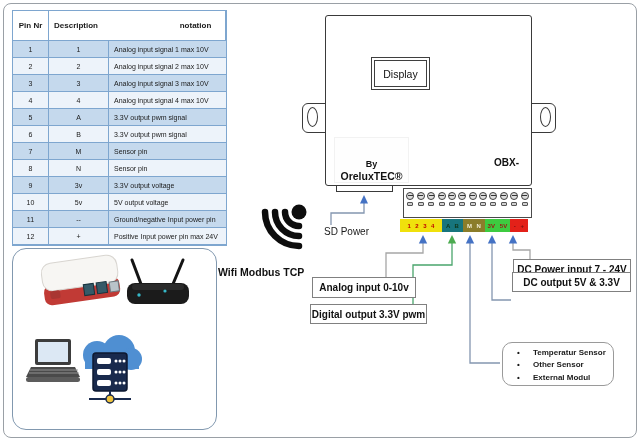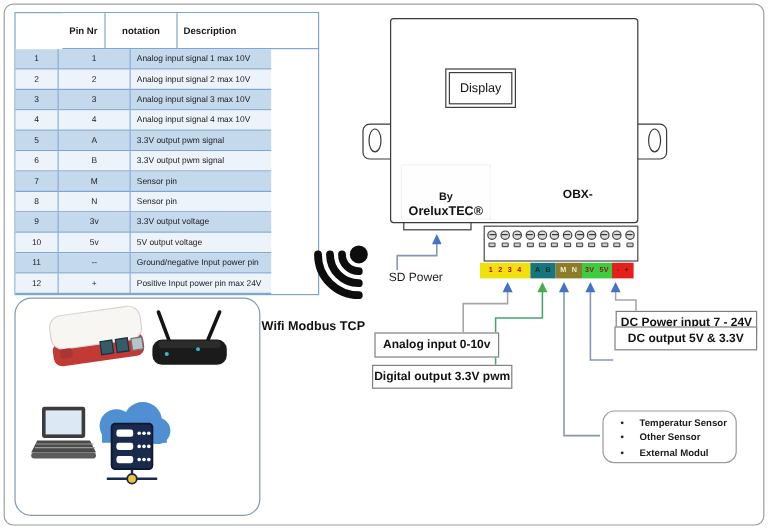--- a/index.html
+++ b/index.html
@@ -8,21 +8,21 @@
   .frame{position:absolute;inset:3px;border:1px solid #9aa0a6;border-radius:8px;}
 
   
   .pin-table{position:absolute;left:12px;top:10px;border:1px solid #7ea6cf;background:#fff;}
   .tr{display:flex;}
   .td{box-sizing:border-box;border-right:1px solid #7ea6cf;border-bottom:1px solid #7ea6cf;
       display:flex;align-items:center;justify-content:center;font-size:7px;color:#1a1a1a;}
   .td.c1{width:36px;}
   .td.c2{width:60px;}
   .td.c3{width:117px;justify-content:flex-start;padding-left:5px;border-right:none;}
-  .tr.th{height:30px;background:#fff;margin-left:39px;}
+  .tr.th{height:30px;background:#fff;}
   .tr.th .td{font-size:8px;font-weight:bold;line-height:9px;}
   .tr.th .td.c1{text-align:center;}
   .tr:not(.th){height:17px;}
   .tr:nth-child(even):not(.th) .td{background:#c5d9ed;}
   .tr:nth-child(odd):not(.th) .td{background:#edf3fa;}
 
   
   .tab{position:absolute;top:103px;width:28px;height:30px;border:1.5px solid #3a3a3a;background:#fff;box-sizing:border-box;z-index:1;}
   .tab.left{left:302px;border-radius:6px 0 0 6px;}
   .tab.right{left:528px;border-radius:0 6px 6px 0;}
@@ -31,21 +31,21 @@
   .tab.right .hole{right:4px;}
   .sd-slot{position:absolute;left:336px;top:184px;width:57px;height:8px;border:1.4px solid #3a3a3a;background:#fff;box-sizing:border-box;z-index:1;}
   .device{position:absolute;left:325px;top:15px;width:207px;height:171px;border:1.6px solid #3a3a3a;border-radius:3px;background:#fff;box-sizing:border-box;z-index:2;}
   .display-outer{position:absolute;left:45px;top:41px;width:59px;height:33px;border:1.5px solid #3f3f3f;box-sizing:border-box;text-decoration:underline;}
   .display-inner{position:absolute;inset:2px;border:1px solid #3f3f3f;display:flex;align-items:center;justify-content:center;
       font-size:10.5px;color:#111;}
   .brand-box{position:absolute;left:8px;top:121px;width:73px;height:44px;background:#fefefe;border:1px solid #f2f2f2;
       display:flex;flex-direction:column;align-items:center;justify-content:flex-end;gap:1px;}
   .brand-by{font-size:9px;font-weight:600;color:#111;}
   .brand-name{font-size:10.5px;font-weight:600;color:#111;}
-  .model-label{position:absolute;left:143px;top:141px;width:50px;text-align:left;font-size:10px;font-weight:600;color:#111;}
+  .model-label{position:absolute;left:143px;top:141px;width:50px;text-align:right;font-size:10px;font-weight:600;color:#111;}
 
   
   .terminal-block{position:absolute;left:403px;top:188px;width:129px;height:30px;border:1.5px solid #4a4a4a;background:#fff;
       box-sizing:border-box;display:flex;flex-direction:column;align-items:center;padding-top:3px;z-index:2;}
   .screw-row{display:flex;gap:2.4px;}
   .screw{width:8px;height:8px;border-radius:50%;border:1px solid #3f3f3f;background:#dcdcdc;box-sizing:border-box;position:relative;}
   .screw::after{content:"";position:absolute;left:0.5px;right:0.5px;top:2.4px;height:1px;background:#333;}
   .pad-row{display:flex;gap:4.4px;margin-top:1.5px;}
   .pad{width:6px;height:4px;border:1px solid #555;background:#cfcfcf;box-sizing:border-box;border-radius:1px;}
   .strip{position:absolute;left:400px;top:219px;width:128px;height:13px;display:flex;z-index:2;}
@@ -76,22 +76,22 @@
 </style>
 </head>
 <body>
 
 <div id="stage">
   <div class="frame"></div>
 
   <div class="pin-table">
     <div class="tr th">
       <div class="td c1">Pin Nr</div>
+      <div class="td c3">Description</div>
       <div class="td c2">notation</div>
-      <div class="td c3">Description</div>
     </div>
     <div class="tr">
         <div class="td c1">1</div>
         <div class="td c2">1</div>
         <div class="td c3">Analog input signal 1 max 10V</div>
       </div>
     <div class="tr">
         <div class="td c1">2</div>
         <div class="td c2">2</div>
         <div class="td c3">Analog input signal 2 max 10V</div>

